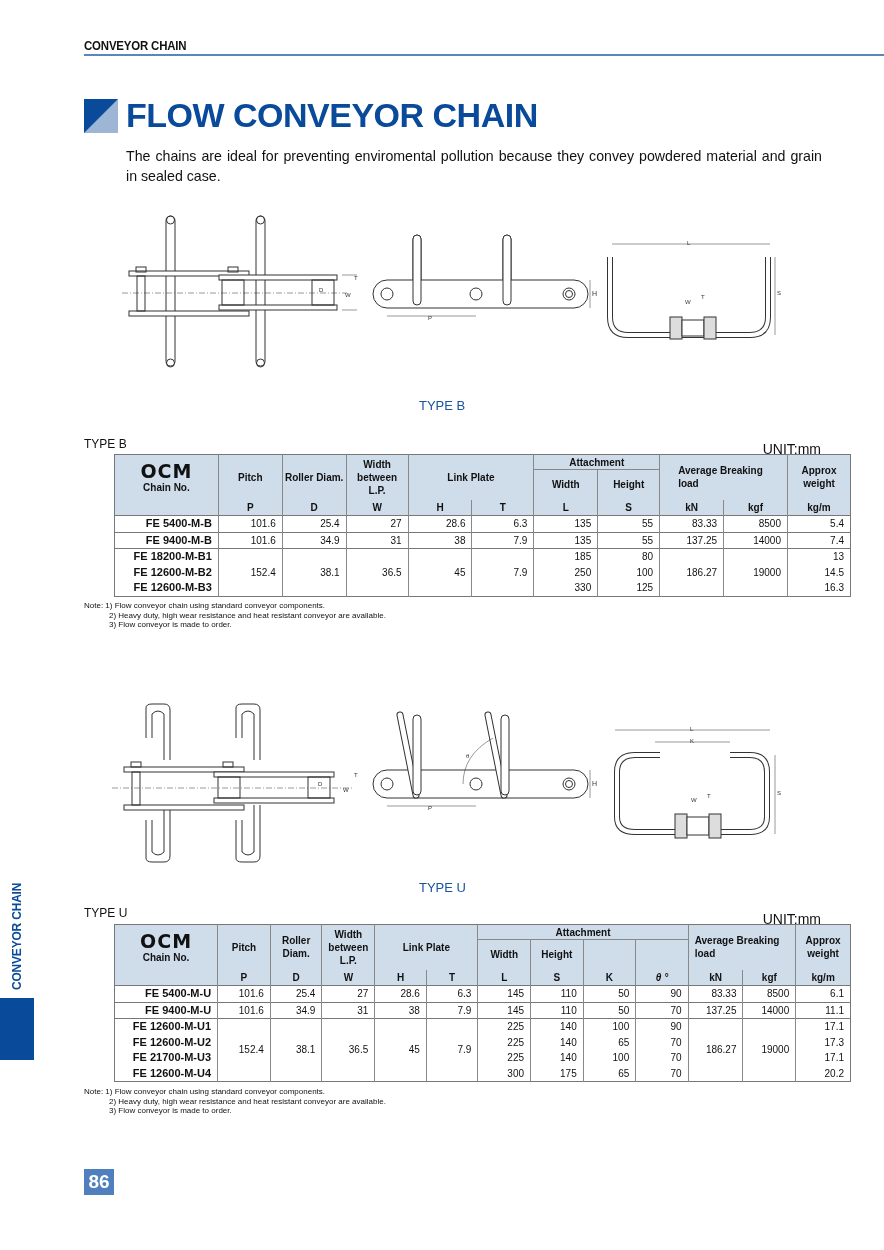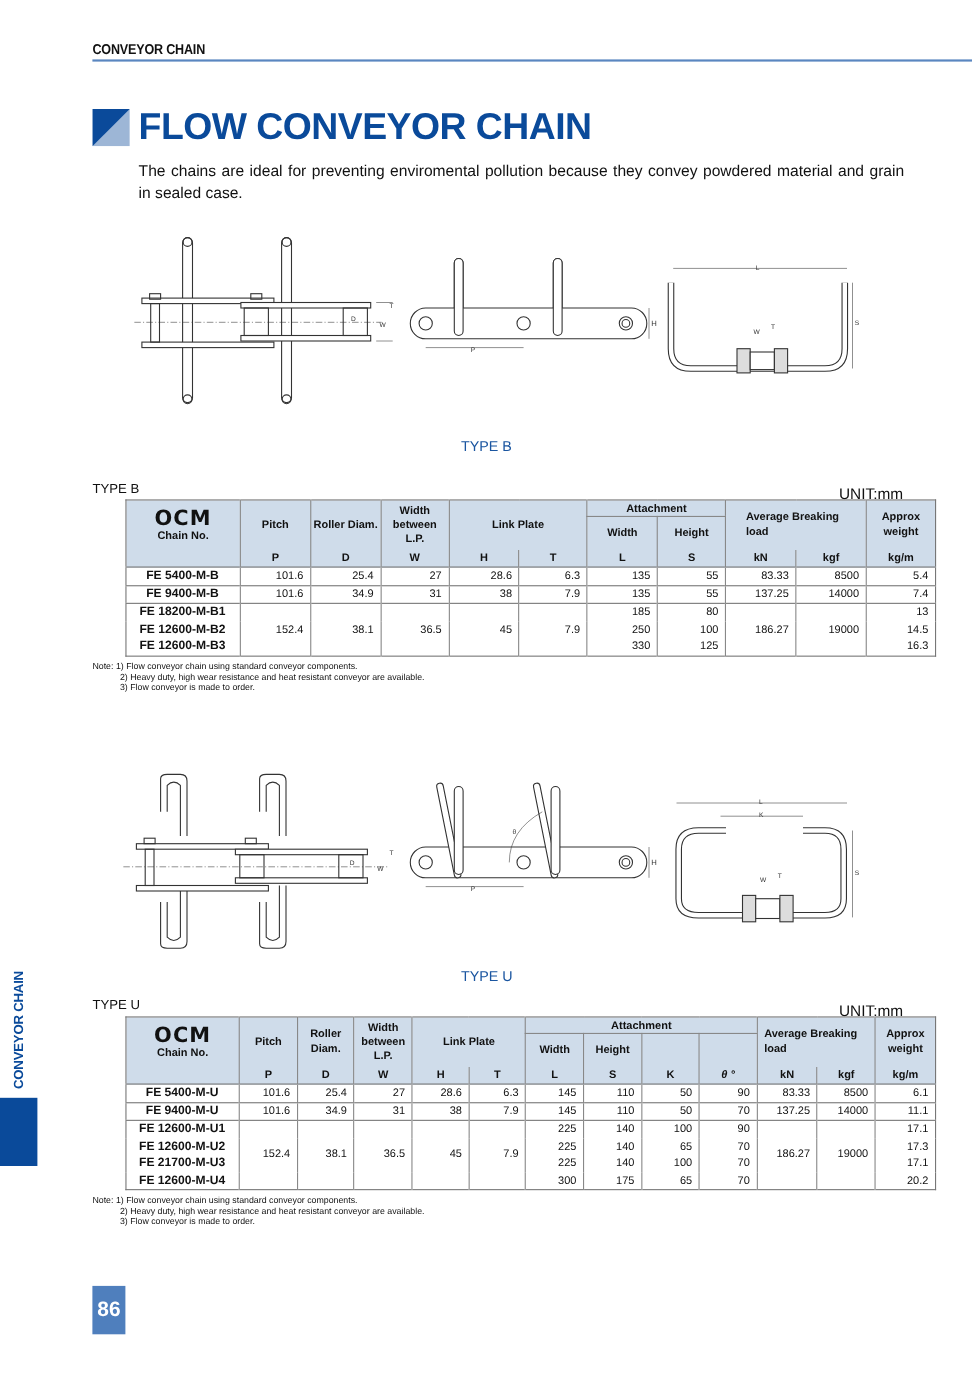--- a/index.html
+++ b/index.html
@@ -11,30 +11,30 @@
   .title-mark{width:34px;height:34px;position:relative;}
   .title-text{margin-left:8px;font-size:34px;font-weight:bold;color:#0a4a9a;letter-spacing:-0.5px;}
   .intro{position:absolute;left:126px;top:146px;width:696px;font-size:14.2px;line-height:20px;text-align:justify;}
   .diagram{position:absolute;}
   .type-caption{position:absolute;font-size:13px;color:#1a55a0;}
   .tbl-label{position:absolute;left:84px;font-size:12px;}
   .unit{position:absolute;right:63px;font-size:14px;}
   table.spec{position:absolute;left:84px;width:737px;border-collapse:collapse;font-size:10px;}
   table.spec th{background:#cfdcea;font-weight:bold;font-size:10px;line-height:13px;padding:0 2px;border-left:1px solid #888;}
   table.spec td{padding:0 6px;text-align:right;border-left:1px solid #888;line-height:15.5px;height:15.5px;}
-  table.spec td.name{text-align:center;font-weight:bold;font-size:11px;padding-left:5px;}
+  table.spec td.name{text-align:right;font-weight:bold;font-size:11px;padding-left:5px;}
   table.spec{border:1.5px solid #777;margin-left:30px;}
   table.spec tr.sep td{border-top:1px solid #777;}
   table.spec tr.first td{border-top:1.5px solid #777;}
   .ocm{font-family:"DejaVu Sans",sans-serif;font-weight:900;font-size:19px;letter-spacing:1px;line-height:20px;}
   .notes{position:absolute;left:84px;font-size:8px;line-height:9.5px;}
   .notes .n{padding-left:25px;}
   .side-tab{position:absolute;left:0;top:998px;width:34px;height:62px;background:#0a4a9a;}
   .side-text{position:absolute;left:10px;top:990px;transform:rotate(-90deg);transform-origin:left top;font-weight:bold;font-size:12px;color:#0a4a9a;white-space:nowrap;letter-spacing:-0.2px;}
-  .page-num{position:absolute;left:84px;top:1169px;width:30px;height:44px;background:#4f7fbd;color:#fff;font-weight:bold;font-size:19px;display:flex;align-items:center;justify-content:center;}
+  .page-num{position:absolute;left:84px;top:1169px;width:30px;height:26px;background:#4f7fbd;color:#fff;font-weight:bold;font-size:19px;display:flex;align-items:center;justify-content:center;}
   svg text{font-family:"Liberation Sans",sans-serif;}
 </style>
 </head>
 <body>
 
 <div class="header">
   <span class="header-title">CONVEYOR CHAIN</span>
   <div class="header-rule"></div>
 </div>
 

